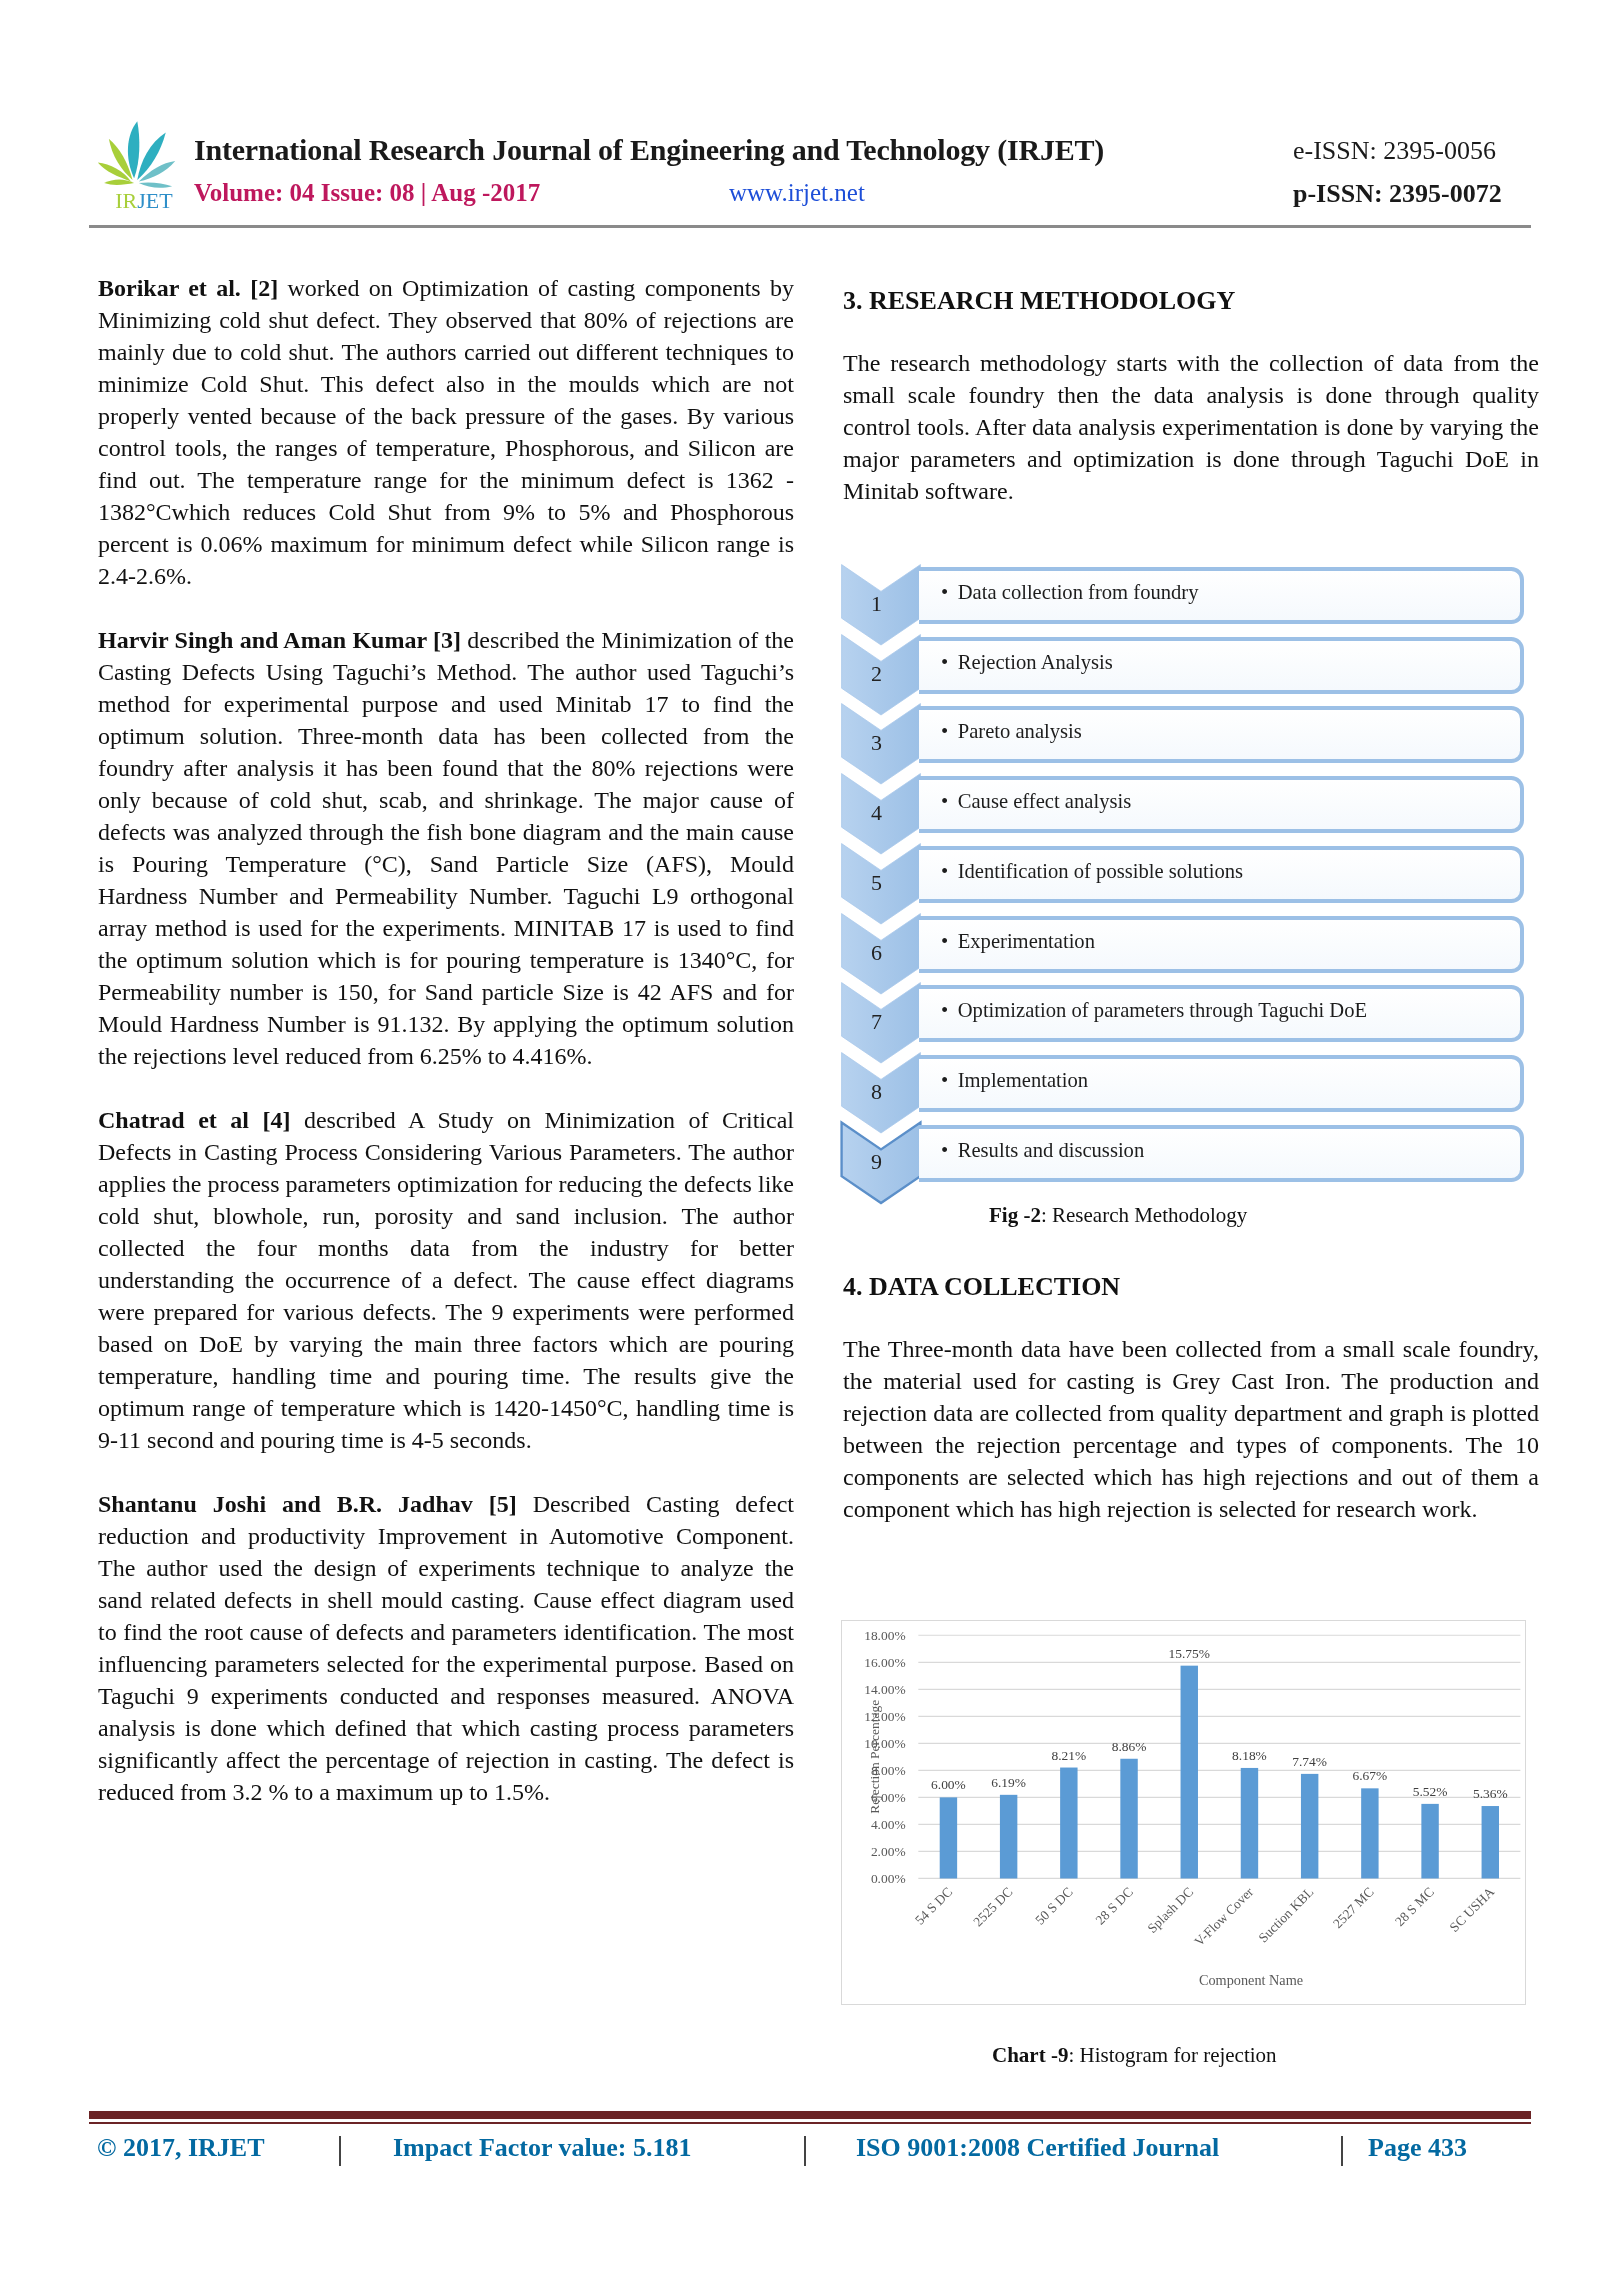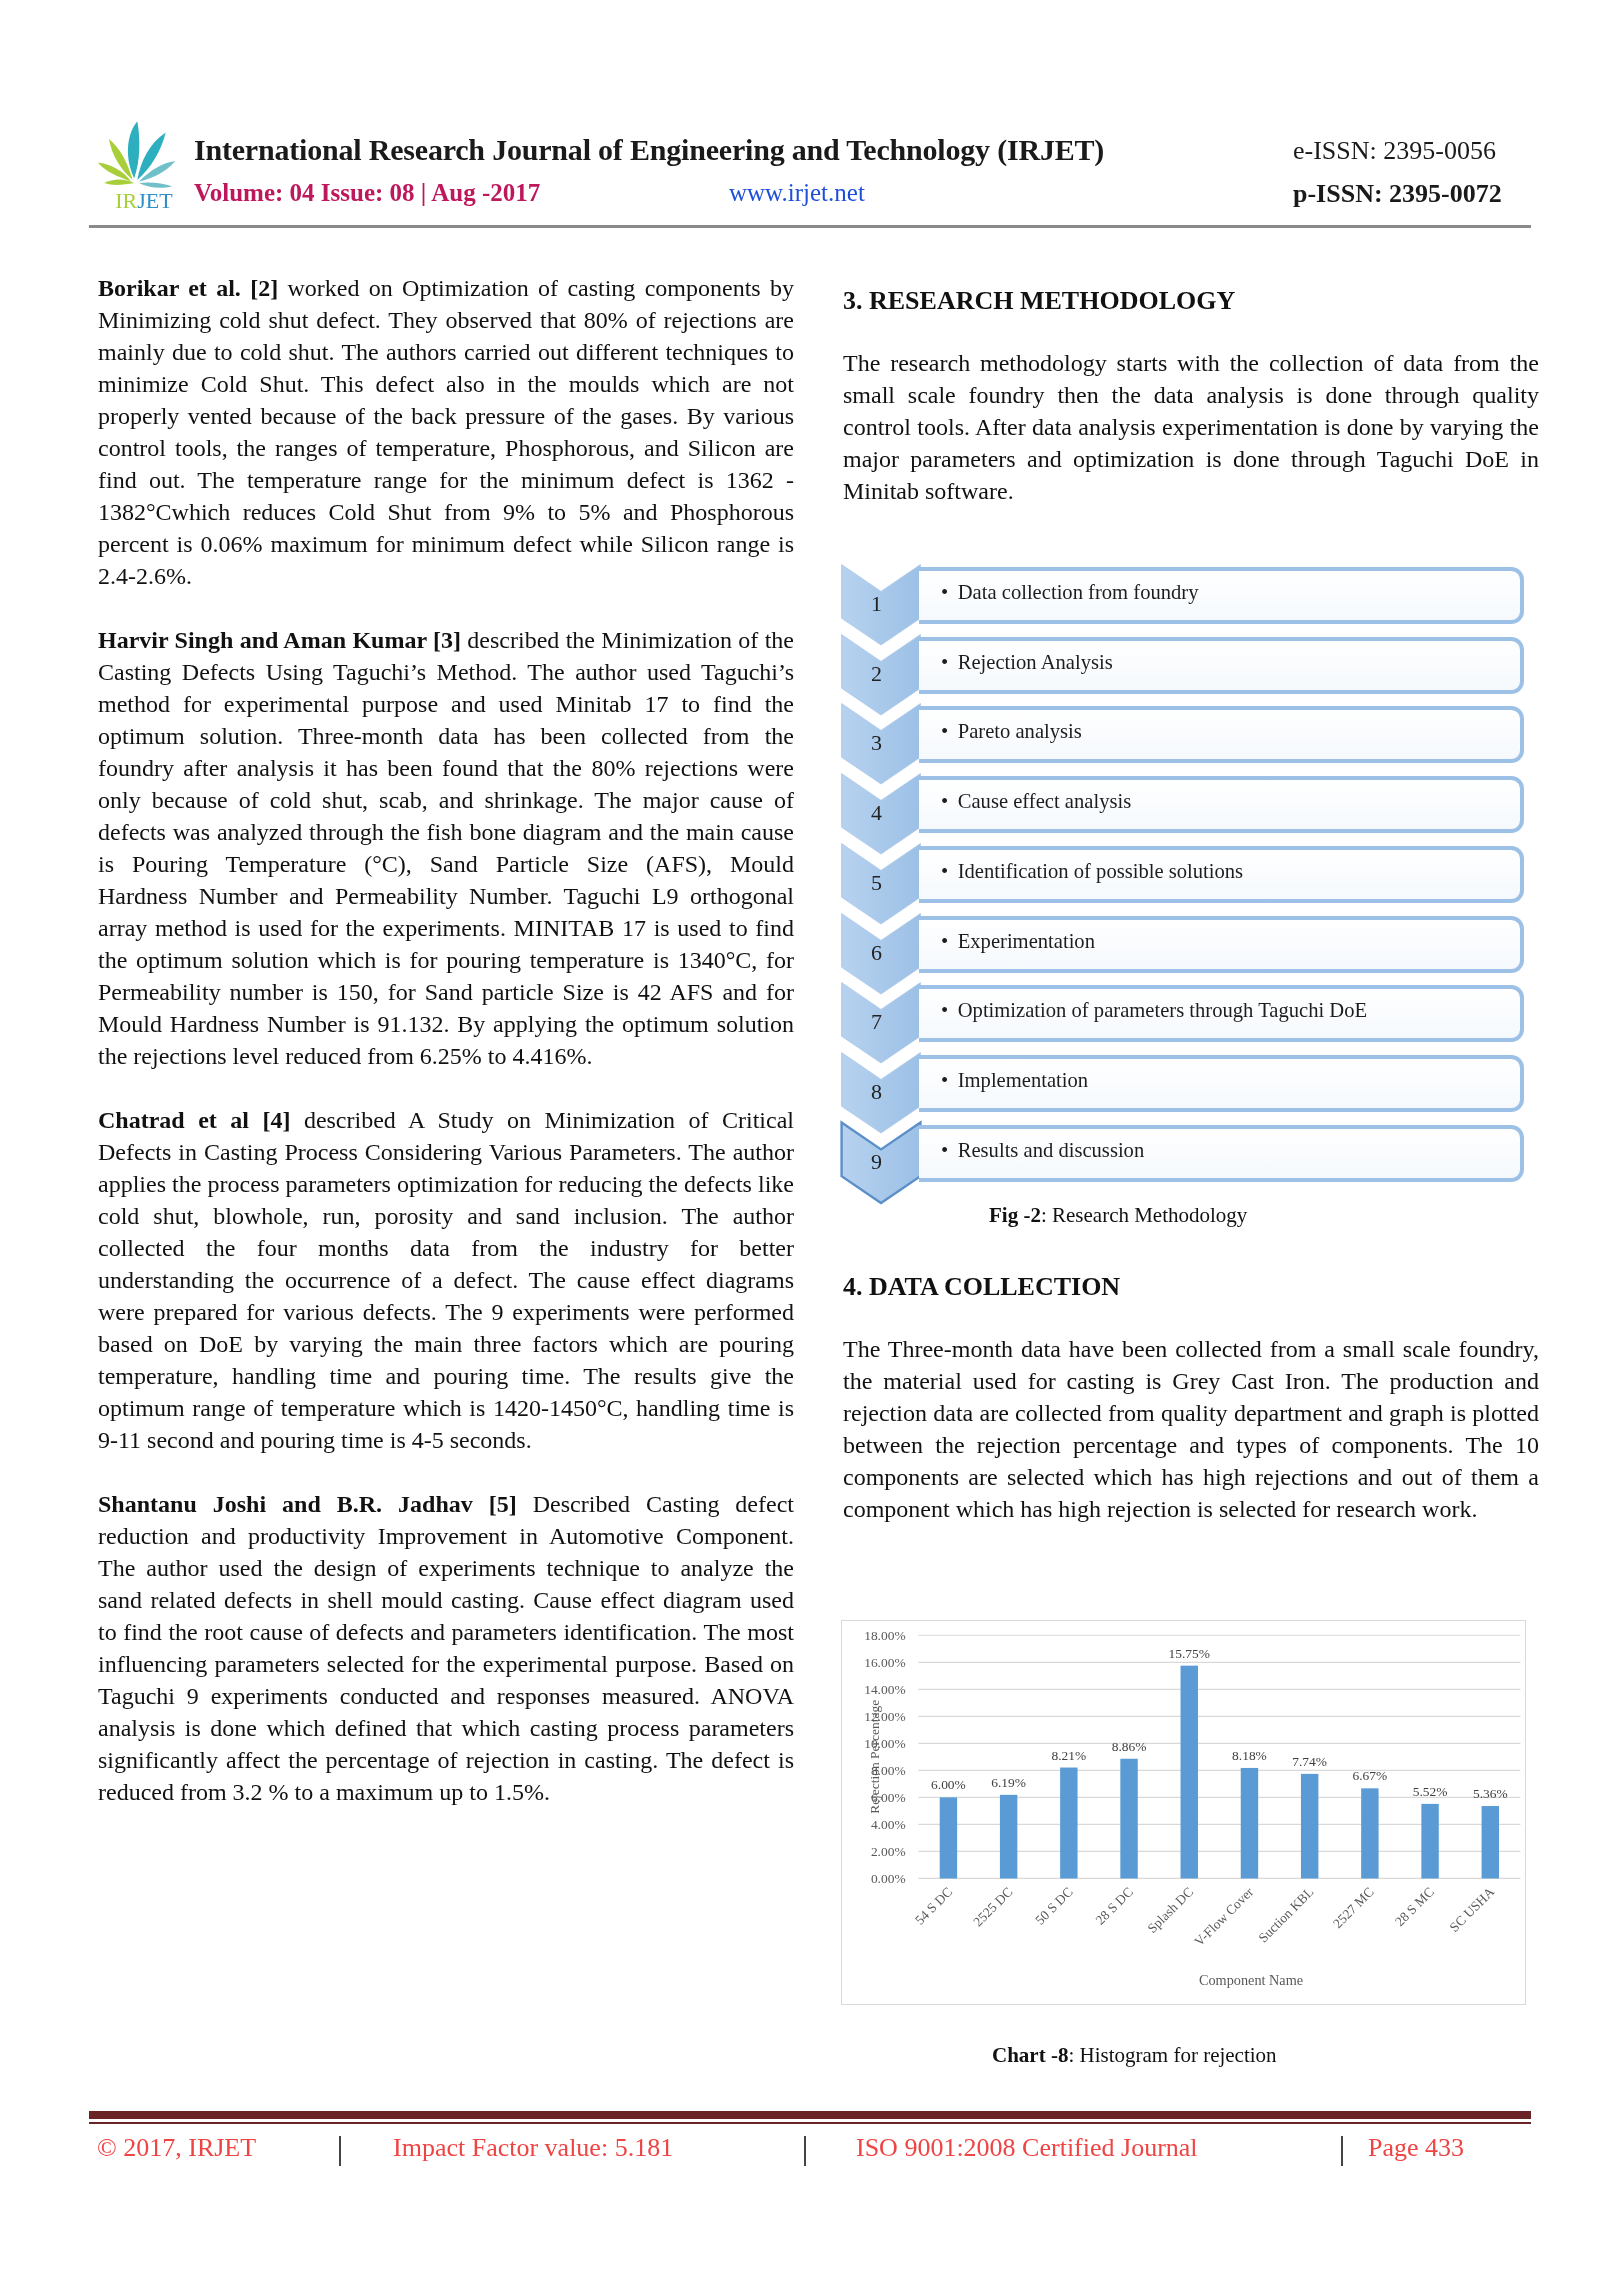--- a/index.html
+++ b/index.html
@@ -42,21 +42,21 @@
   .caption { position: absolute; font-size: 21px; white-space: nowrap; }
   .caption b { font-weight: bold; }
 
   
   #chart-box { left: 841px; top: 1620px; width: 685px; height: 385px; border: 1.6px solid #d9d9d9; background: #fff; box-sizing: border-box; }
   #chart-svg { position: absolute; left: 0; top: 0; }
 
   
   #footer-bar1 { left: 89px; top: 2111px; width: 1442px; height: 8px; background: #6b2426; }
   #footer-bar2 { left: 89px; top: 2122px; width: 1442px; height: 2.4px; background: #6b2426; }
-  #footer { left: 97px; top: 2133px; width: 1442px; height: 40px; font-size: 26px; font-weight: normal; color: #ef4444; }
+  #footer { left: 97px; top: 2133px; width: 1442px; height: 40px; font-size: 26px; font-weight: bold; color: #0369a1; }
   .fitem { position: absolute; white-space: nowrap; }
   .fsep { position: absolute; width: 1.6px; height: 30px; background: #444; top: 3.2px; }
 </style>
 </head>
 <body>
 
 <div id="logo" class="abs">
   <svg width="87" height="95" viewBox="0 0 110 120">
     <path d="M52 80 C40 55 42 25 56 8 C60 30 60 58 52 80Z" fill="#2eafc0"></path>
     <path d="M56 82 C60 58 72 35 92 22 C86 45 74 66 56 82Z" fill="#2eafc0"></path>
@@ -296,21 +296,21 @@
       <text x="742" y="220.85333333333335" text-anchor="middle" font-size="17" fill="#404040" font-family="Liberation Serif, serif">5.52%</text>
       <text x="0" y="0" transform="translate(748,343) rotate(-45)" text-anchor="end" font-size="17" fill="#595959" font-family="Liberation Serif, serif">28 S MC</text>
       <rect x="807" y="233.5822222222222" width="22" height="91.41777777777779" fill="#5b9bd5"></rect>
       <text x="818" y="223.5822222222222" text-anchor="middle" font-size="17" fill="#404040" font-family="Liberation Serif, serif">5.36%</text>
       <text x="0" y="0" transform="translate(824,343) rotate(-45)" text-anchor="end" font-size="17" fill="#595959" font-family="Liberation Serif, serif">SC USHA</text>
       <text x="516" y="460" text-anchor="middle" font-size="18" fill="#595959" font-family="Liberation Serif, serif">Component Name</text>
     </svg>
 </div>
 
 <div class="caption" style="left:992px;top:2043px;">
-  <b>Chart -8</b><span>: Histogram for rejection</span>
+  <b>Chart -9</b><span>: Histogram for rejection</span>
 </div>
 
 <div id="footer-bar1" class="abs"></div>
 <div id="footer-bar2" class="abs"></div>
 <div id="footer" class="abs">
   <span class="fitem" style="left:0;">© 2017, IRJET</span>
   <span class="fsep" style="left:242px;"></span>
   <span class="fitem" style="left:296px;">Impact Factor value: 5.181</span>
   <span class="fsep" style="left:707px;"></span>
   <span class="fitem" style="left:759px;">ISO 9001:2008 Certified Journal</span>

